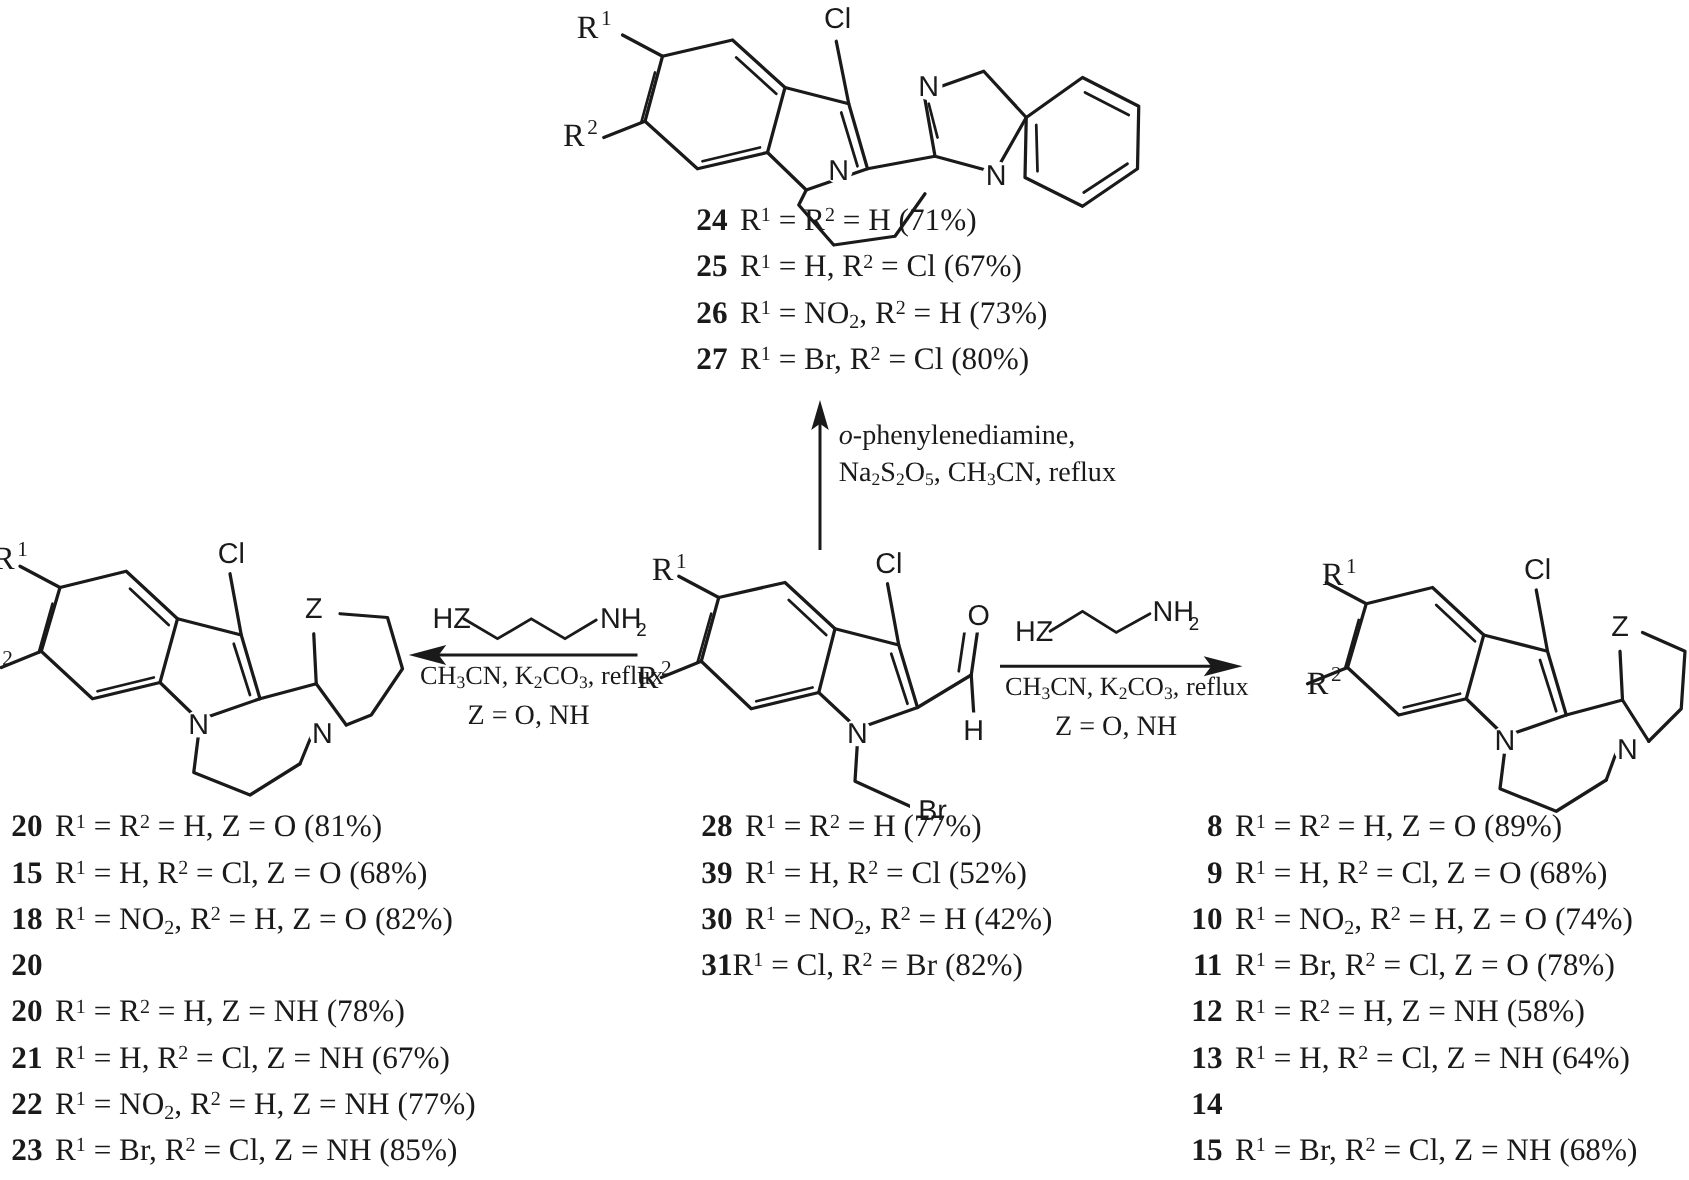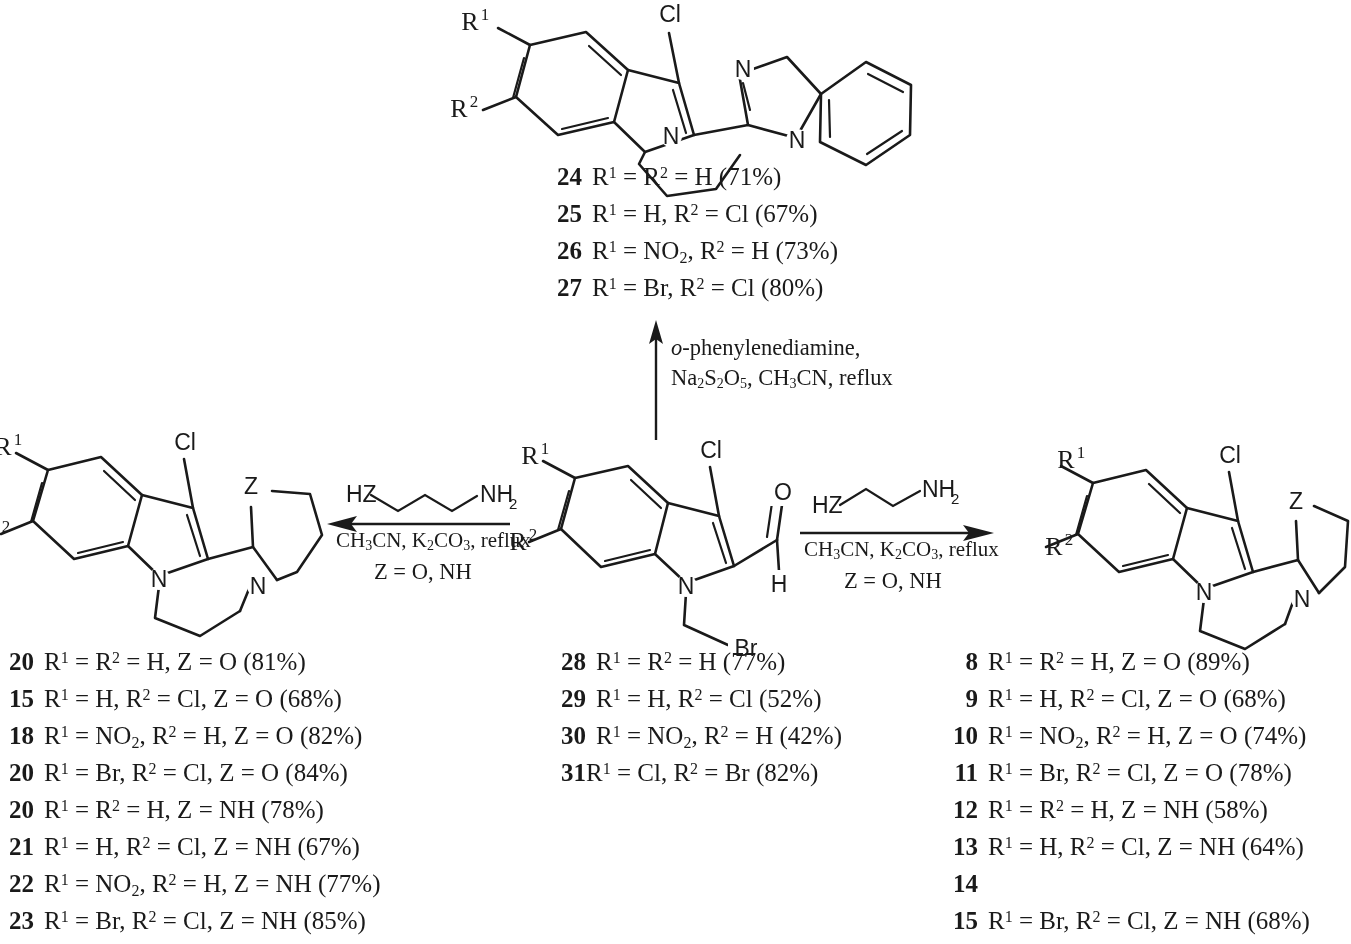--- a/index.html
+++ b/index.html
@@ -259,21 +259,20 @@
       <div class="listrow">
         <span class="lnum" style="width: 30px;">15</span>
         <span class="ltxt" style="margin-left: 10px;">R<sup>1</sup> = H, R<sup>2</sup> = Cl, Z = O (68%)</span>
       </div>
       <div class="listrow">
         <span class="lnum" style="width: 30px;">18</span>
         <span class="ltxt" style="margin-left: 10px;">R<sup>1</sup> = NO<sub>2</sub>, R<sup>2</sup> = H, Z = O (82%)</span>
       </div>
       <div class="listrow">
         <span class="lnum" style="width: 30px;">20</span>
-        <span class="ltxt" style="margin-left: 10px;">R<sup>1</sup> = Br, R<sup>2</sup> = Cl, Z = O (84%)</span>
       </div>
       <div class="listrow">
         <span class="lnum" style="width: 30px;">20</span>
         <span class="ltxt" style="margin-left: 10px;">R<sup>1</sup> = R<sup>2</sup> = H, Z = NH (78%)</span>
       </div>
       <div class="listrow">
         <span class="lnum" style="width: 30px;">21</span>
         <span class="ltxt" style="margin-left: 10px;">R<sup>1</sup> = H, R<sup>2</sup> = Cl, Z = NH (67%)</span>
       </div>
       <div class="listrow">
@@ -284,21 +283,21 @@
         <span class="lnum" style="width: 30px;">23</span>
         <span class="ltxt" style="margin-left: 10px;">R<sup>1</sup> = Br, R<sup>2</sup> = Cl, Z = NH (85%)</span>
       </div>
     </div>
 <div class="listblock" id="list-center" style="left:556px;top:648px;">
       <div class="listrow">
         <span class="lnum" style="width: 30px;">28</span>
         <span class="ltxt" style="margin-left: 10px;">R<sup>1</sup> = R<sup>2</sup> = H (77%)</span>
       </div>
       <div class="listrow">
-        <span class="lnum" style="width: 30px;">29</span>
+        <span class="lnum" style="width: 30px;">39</span>
         <span class="ltxt" style="margin-left: 10px;">R<sup>1</sup> = H, R<sup>2</sup> = Cl (52%)</span>
       </div>
       <div class="listrow">
         <span class="lnum" style="width: 30px;">30</span>
         <span class="ltxt" style="margin-left: 10px;">R<sup>1</sup> = NO<sub>2</sub>, R<sup>2</sup> = H (42%)</span>
       </div>
       <div class="listrow">
         <span class="lnum" style="width: 30px;">31</span>
         <span class="ltxt" style="margin-left: 0;">R<sup>1</sup> = Cl, R<sup>2</sup> = Br (82%)</span>
       </div>

